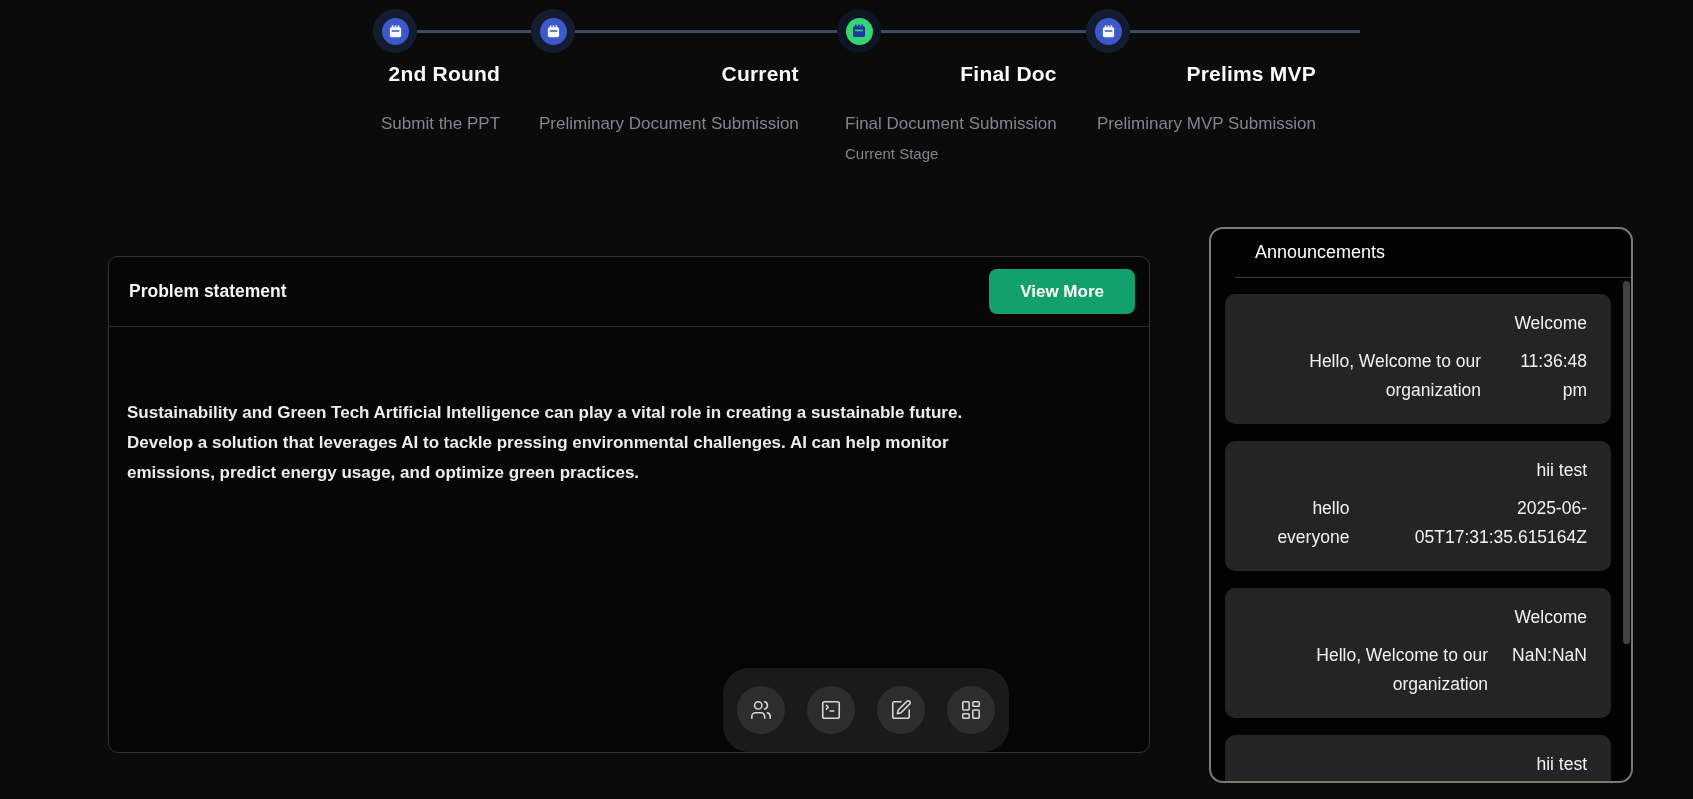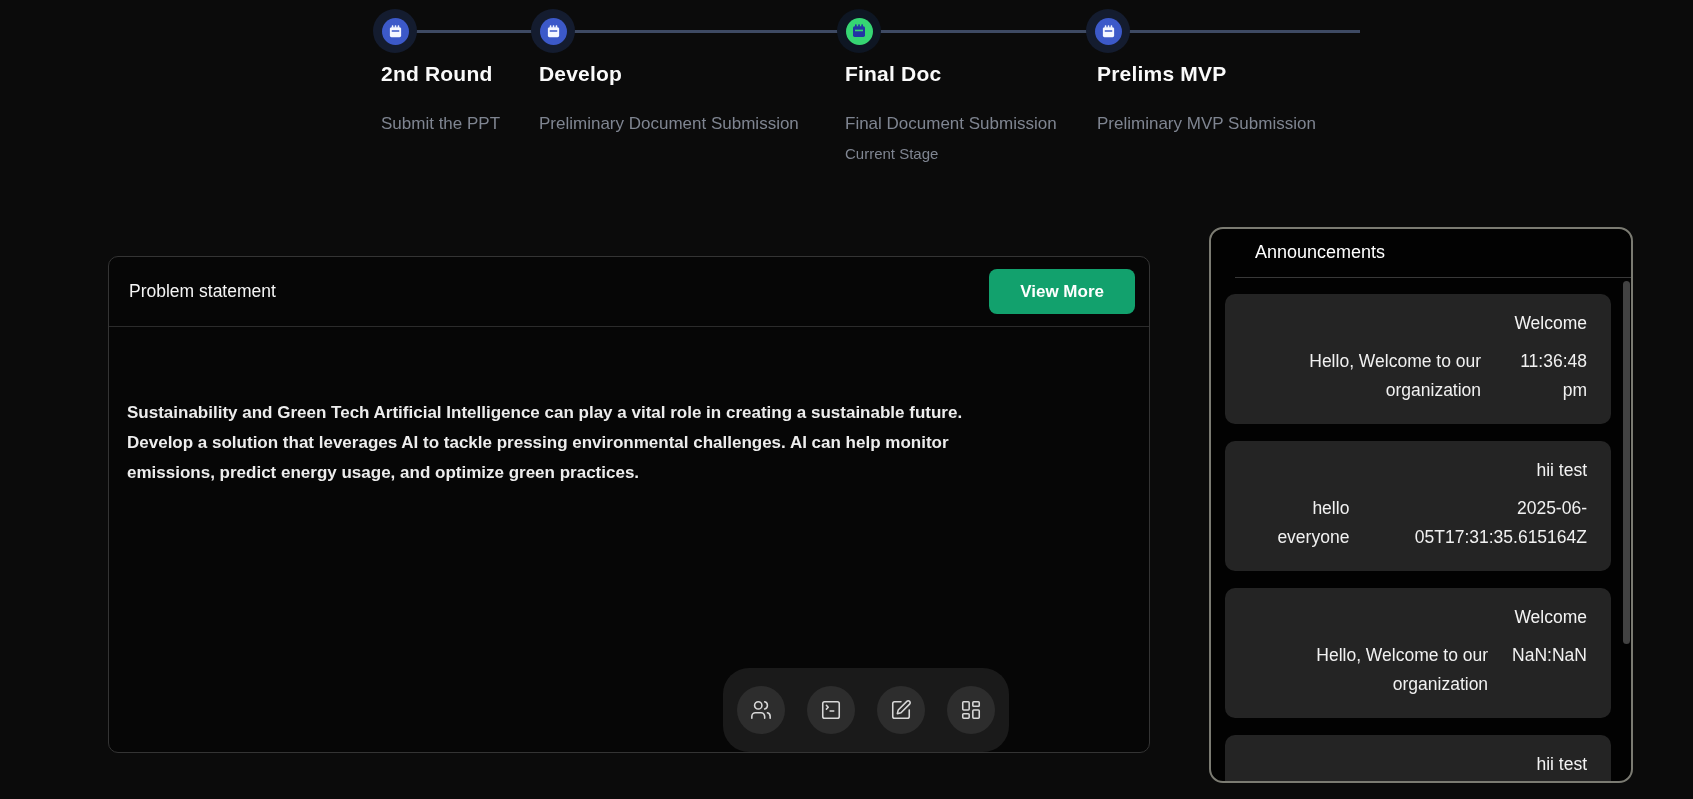--- a/index.html
+++ b/index.html
@@ -8,30 +8,30 @@
 
   
   .tl-line{position:absolute;left:395px;top:30px;width:965px;height:3px;background:#3e4a63;}
   .tl-node{position:absolute;top:9px;width:44px;height:44px;border-radius:50%;
            background:#141c2f;display:flex;align-items:center;justify-content:center;}
   .tl-node .inner{width:27px;height:27px;border-radius:50%;background:#3c59c9;
            display:flex;align-items:center;justify-content:center;}
   .tl-node.current{background:#0e1623;}
   .tl-node.current .inner{background:#36d573;}
   .tl-label{position:absolute;top:62px;}
-  .tl-title{font-size:21px;font-weight:700;color:#fafafa;letter-spacing:.2px;}
+  .tl-title{font-size:21px;font-weight:700;color:#fafafa;letter-spacing:.2px;text-align:right;}
   .tl-sub{margin-top:23px;font-size:17px;color:#7f8591;line-height:30px;max-width:260px;}
   .tl-stage{font-size:15px;color:#7f8591;line-height:30px;}
 
   
   .card{position:absolute;left:108px;top:256px;width:1042px;height:497px;background:#060606;
         border:1px solid #343434;border-radius:10px;box-sizing:border-box;}
   .card-header{height:70px;display:flex;align-items:center;justify-content:space-between;
         padding:0 14px 0 20px;border-bottom:1px solid #2b2b2b;box-sizing:border-box;}
-  .card-title{font-size:17.5px;font-weight:400;color:#f5f5f5;}
+  .card-title{font-size:17.5px;font-weight:700;color:#f5f5f5;}
   .view-more{background:#12a16d;color:#ffffff;border:none;border-radius:8px;
         padding:0 31px;height:45px;font-size:17px;font-weight:700;cursor:pointer;
         font-family:"Liberation Sans",sans-serif;}
   .card-body{margin:71px 38px 0 18px;max-width:905px;font-size:17px;font-weight:700;
         line-height:30px;color:#ededed;}
   .toolbar{position:absolute;left:614px;top:411px;width:286px;height:84px;background:#1a1a1a;
         border-radius:26px;display:flex;align-items:center;justify-content:center;gap:22px;}
   .tool-btn{width:48px;height:48px;border-radius:50%;background:#2d2d2d;border:none;
         display:flex;align-items:center;justify-content:center;cursor:pointer;padding:0;}
   .tool-btn svg{width:22px;height:22px;stroke:#d8d8d8;fill:none;stroke-width:1.7;
@@ -98,21 +98,21 @@
           <rect x="6" y="10" width="12" height="2.4" fill="#3c59c9"></rect>
         </svg>
     </span>
   </div>
 
   <div class="tl-label" style="left:381px">
     <div class="tl-title">2nd Round</div>
     <div class="tl-sub">Submit the PPT</div>
   </div>
   <div class="tl-label" style="left:539px">
-    <div class="tl-title">Develop</div>
+    <div class="tl-title">Current</div>
     <div class="tl-sub">Preliminary Document Submission</div>
   </div>
   <div class="tl-label" style="left:845px">
     <div class="tl-title">Final Doc</div>
     <div class="tl-sub"><span>Final Document Submission</span><br><span class="tl-stage">Current Stage</span></div>
   </div>
   <div class="tl-label" style="left:1097px">
     <div class="tl-title">Prelims MVP</div>
     <div class="tl-sub">Preliminary MVP Submission</div>
   </div>

